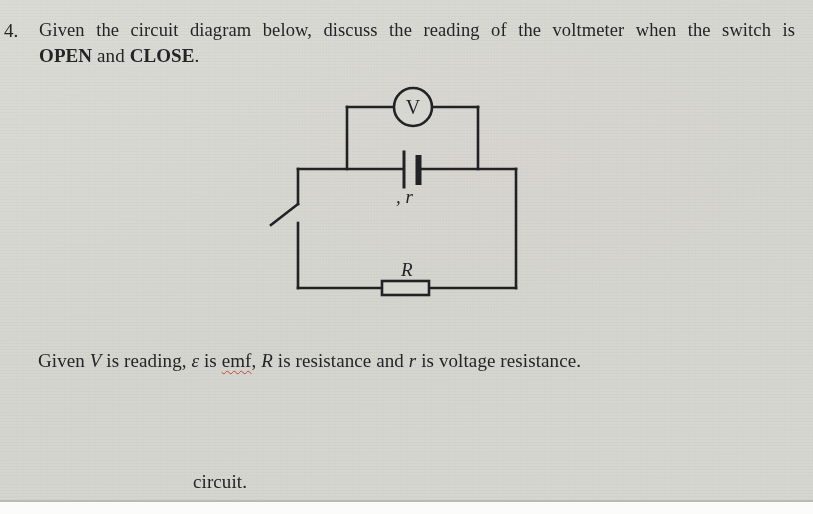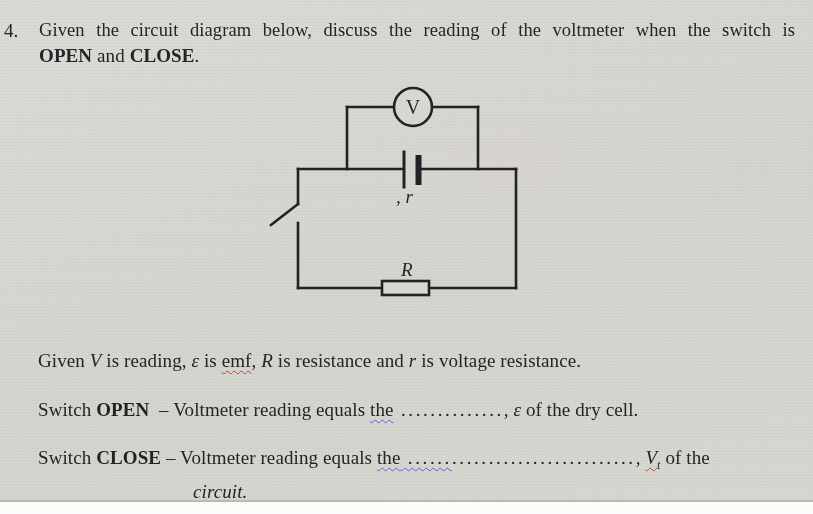--- a/index.html
+++ b/index.html
@@ -81,21 +81,19 @@
         <rect x="382" y="281" width="47" height="14" fill="#d6d7d0"></rect>
       </g>
     </g>
     <text x="413" y="114" font-size="20" text-anchor="middle">V</text>
     <text x="396" y="203" font-size="19" font-style="italic">, r</text>
     <text x="401" y="276" font-size="19" font-style="italic">R</text>
   </svg>
 
   <div class="line" style="left:38px;top:349px;"><span>Given </span><span class="it">V</span><span> is reading, </span><span class="it">ε</span><span> is </span><span class="wavy-red">emf</span><span>, </span><span class="it">R</span><span> is resistance and </span><span class="it">r</span><span> is voltage resistance.</span></div>
 
-  <div class="line" style="left:38px;top:398px;"><span>Switch </span><span class="b">OPEN</span><span>  – Voltmeter reading equals </span><span class="wavy-blue">the</span><span class="dots"> ..............</span><span>, </span><span class="it">ε</span><span> of the dry cell.</span></div>
 
-  <div class="line" style="left:38px;top:446px;"><span>Switch </span><span class="b">CLOSE</span><span> – Voltmeter reading equals </span><span class="wavy-blue">the</span><span class="dots wavy-blue"> ......</span><span class="dots">.........................</span><span>, </span><span class="wavy-red"><span class="it">V</span><sub class="it">t</sub></span><span> of the</span></div>
 
-  <div class="line" style="left:193px;top:480px;font-style:italic;">circuit.</div>
+  <div class="line" style="left:193px;top:470px;">circuit.</div>
 
 </div>
 
 <div class="strip"></div>
 
 </body></html>

